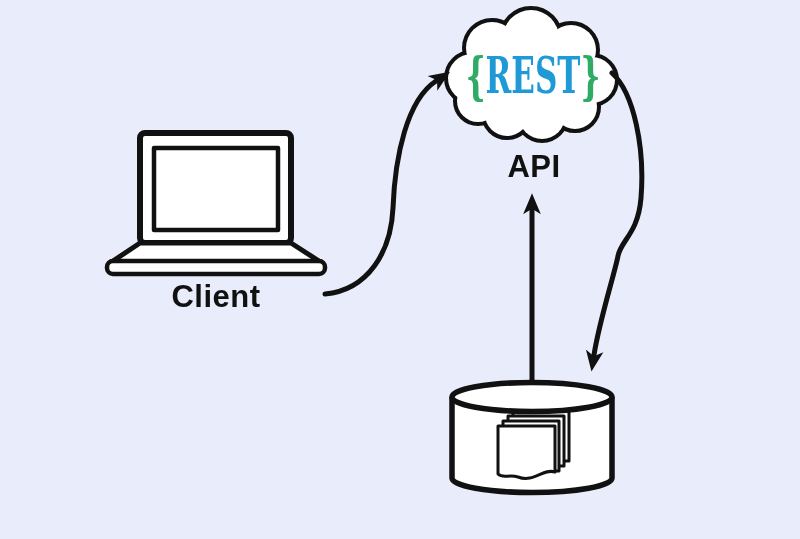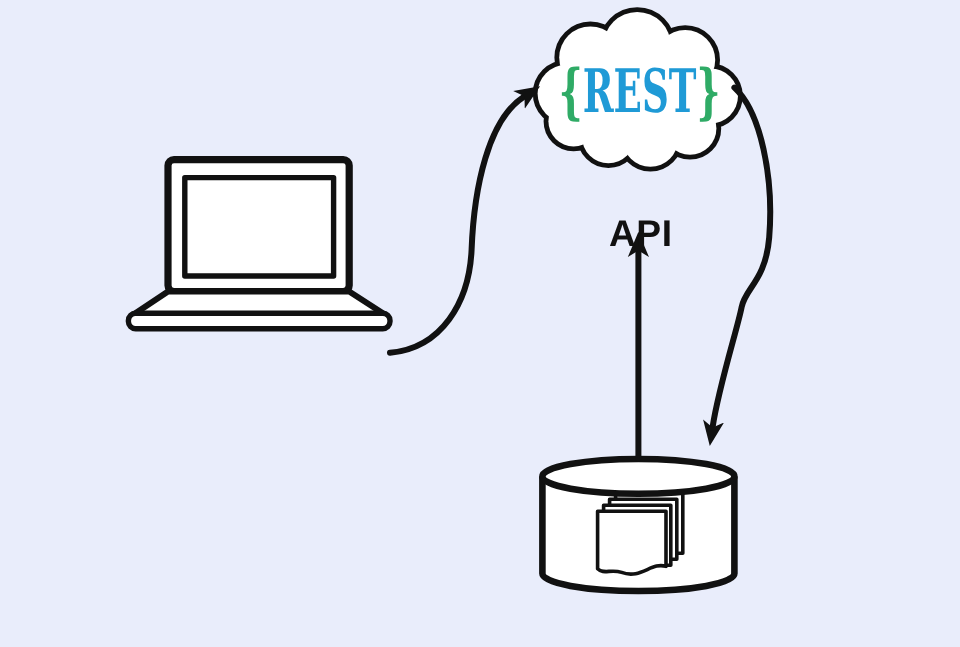--- a/index.html
+++ b/index.html
@@ -54,21 +54,20 @@
   .label {
     position: absolute;
     width: 200px;
     text-align: center;
     font-weight: 700;
     font-size: 31px;
     color: var(--ink, #111111);
     letter-spacing: 0.5px;
     line-height: 1;
     user-select: none;
-    margin-top: 28px;
   }
   .label-client { left: 116px; top: 281px; }
   .label-api    { left: 434px; top: 151px; }
   .label-db     { left: 437px; top: 492px; }
   .rest-word {
     position: absolute;
     left: 383px;
     top: 51px;
     width: 300px;
     text-align: center;
@@ -142,15 +141,16 @@
 
     <g>
       <path class="edge" marker-end="url(#ah)" d="M 325 294 C 368 290 391 252 393 208 C 395 156 407 100 436 81"></path>
       <path class="edge" marker-end="url(#ah)" d="M 612 73 C 634 93 645 148 641 198 C 638 234 621 240 618 256 C 615 272 599 322 594 355"></path>
       <path class="edge" marker-end="url(#ah)" d="M 532 382 L 532 210"></path>
     </g>
   </svg>
 
   <div class="rest-word"><span class="brace">{</span><span class="word">REST</span><span class="brace">}</span></div>
 
+  <div class="label label-client">Client</div>
   <div class="label label-api">API</div>
 
 </div>
 
 </body></html>

